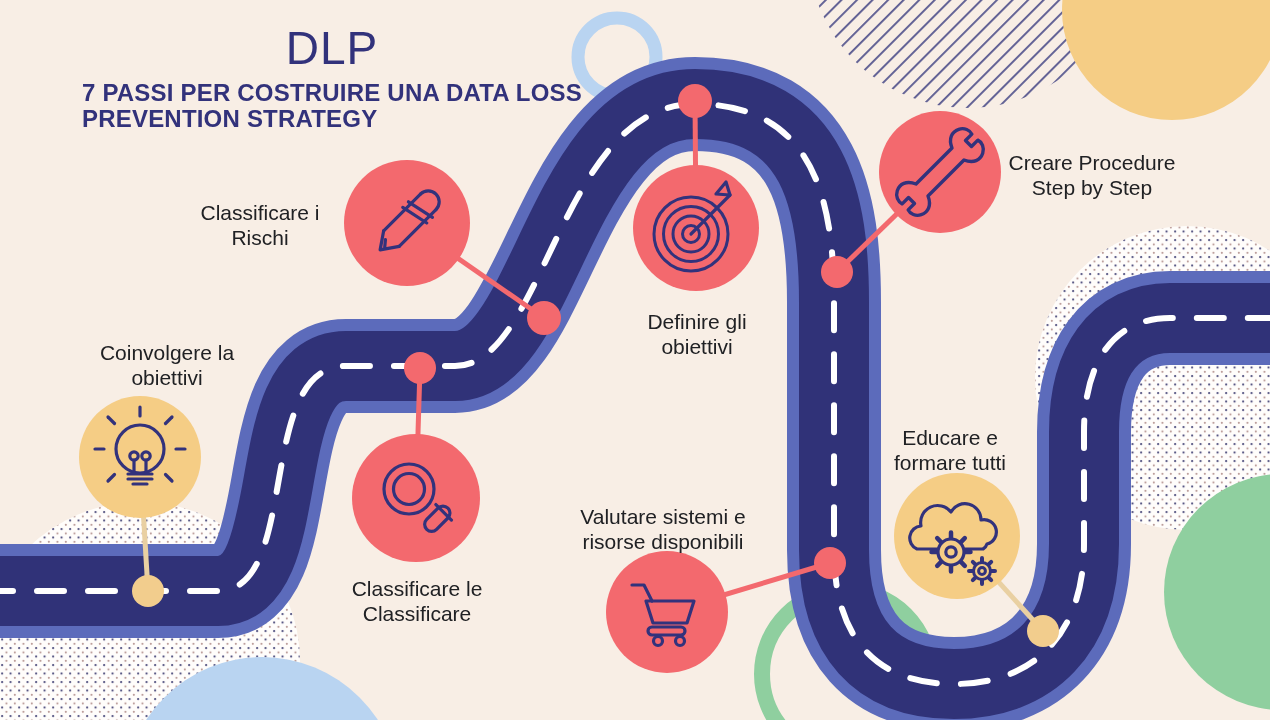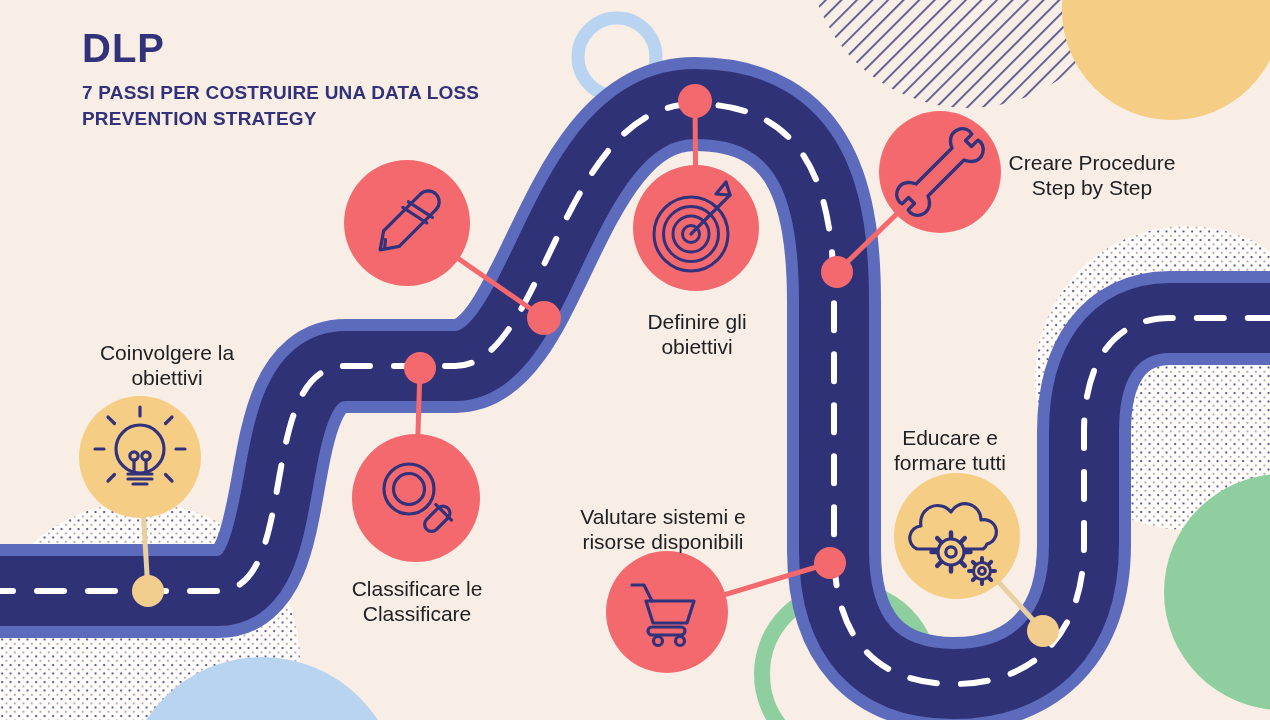--- a/index.html
+++ b/index.html
@@ -5,22 +5,22 @@
   html,body{margin:0;padding:0;}
   #canvas{
     position:relative;
     width:1270px;height:720px;
     background:#f8eee5;
     overflow:hidden;
     font-family:"Liberation Sans", sans-serif;
   }
   #scene{position:absolute;left:0;top:0;}
   .title-block{position:absolute;left:82px;top:24px;color:#32327b;}
-  .main-title{font-size:40px;font-weight:700;letter-spacing:1px;line-height:48px;}
-  .subtitle{margin-top:8px;font-size:19px;font-weight:bold;line-height:26px;letter-spacing:0.2px;}
+  .main-title{font-size:46px;font-weight:400;letter-spacing:1px;line-height:48px;text-align:center;}
+  .subtitle{margin-top:8px;font-size:24px;font-weight:bold;line-height:26px;letter-spacing:0.2px;}
   .step-label{
     position:absolute;transform:translateX(-50%);
     text-align:center;font-size:21px;line-height:25px;
     color:#202124;white-space:nowrap;
   }
   .icon{stroke:#32327c;stroke-width:3.2;fill:none;stroke-linecap:round;stroke-linejoin:round;}
   .connector{fill:none;stroke-width:5;}
 </style>
 </head>
 <body>
@@ -167,20 +167,24 @@
   <div class="subtitle">
     <span>7 PASSI PER COSTRUIRE UNA DATA LOSS</span><br>
     <span>PREVENTION STRATEGY</span>
   </div>
 </div>
 
 <div class="step-label" style="left:123px;top:340px;margin-left:44px;">
   <span>Coinvolgere la</span><br>
   <span>obiettivi</span>
 </div>
+<div class="step-label" style="left:260px;top:200px;">
+  <span>Classificare i</span><br>
+  <span>Rischi</span>
+</div>
 <div class="step-label" style="left:417px;top:576px;">
   <span>Classificare le</span><br>
   <span>Classificare</span>
 </div>
 <div class="step-label" style="left:697px;top:309px;">
   <span>Definire gli</span><br>
   <span>obiettivi</span>
 </div>
 <div class="step-label" style="left:663px;top:504px;">
   <span>Valutare sistemi e</span><br>

